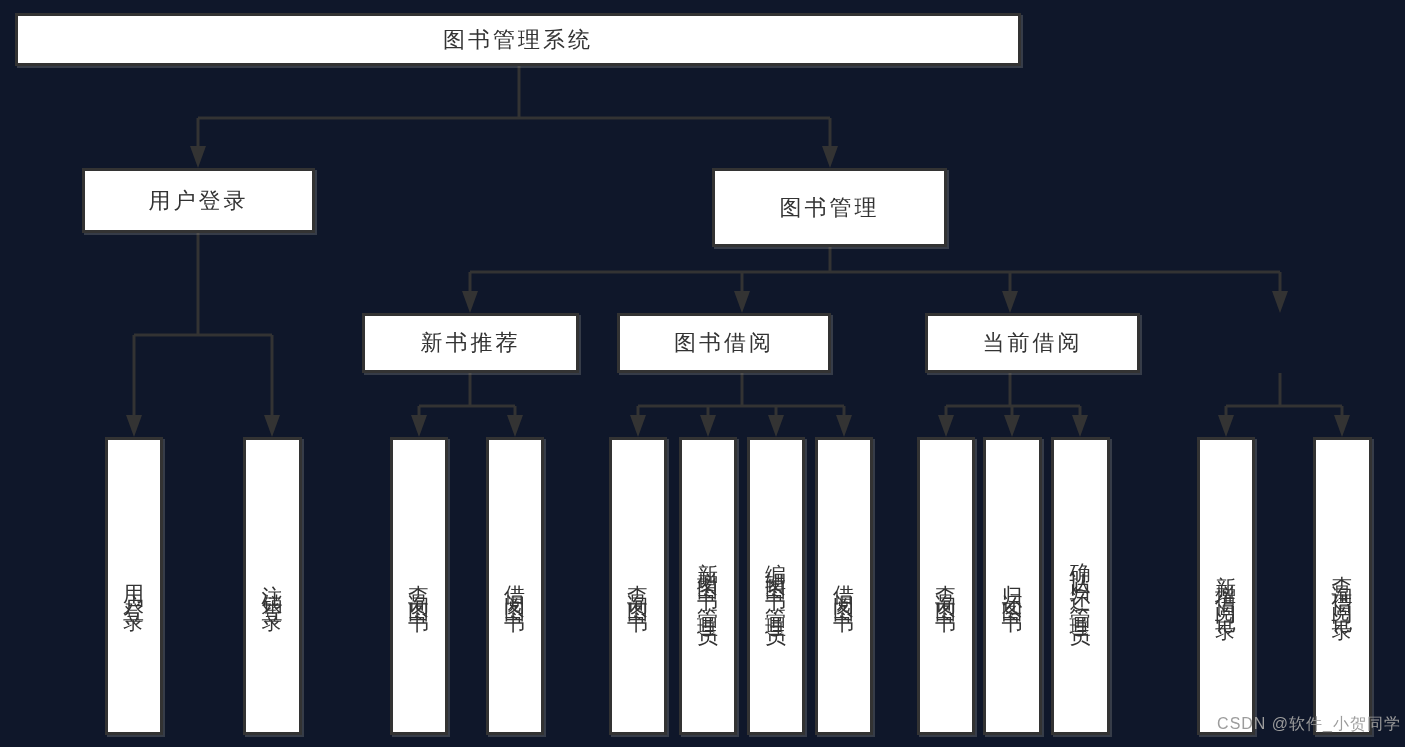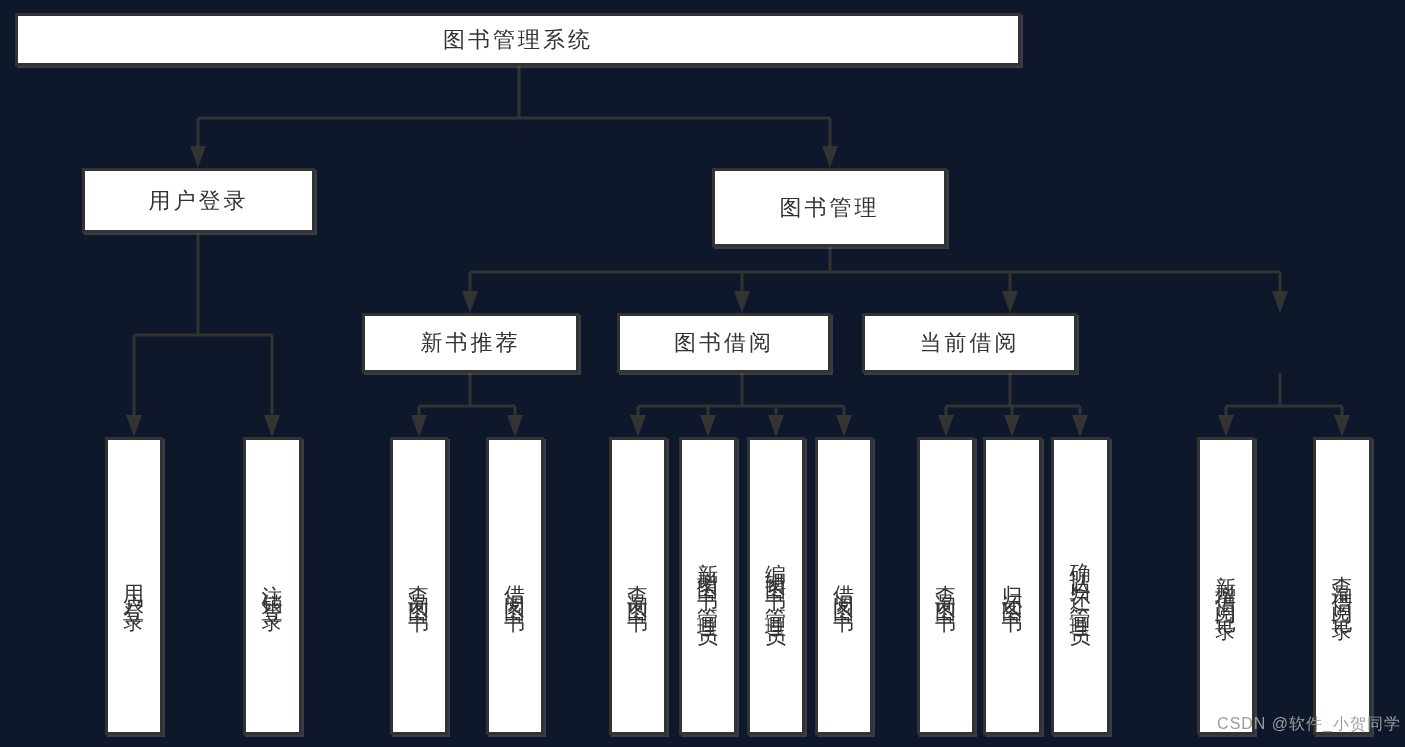--- a/index.html
+++ b/index.html
@@ -85,21 +85,21 @@
   <div class="node h" style="left:712px;top:168px;width:235px;height:79px;">
     <span>图书管理</span>
   </div>
 
   <div class="node h" style="left:362px;top:313px;width:217px;height:60px;">
     <span>新书推荐</span>
   </div>
   <div class="node h" style="left:617px;top:313px;width:214px;height:60px;">
     <span>图书借阅</span>
   </div>
-  <div class="node h" style="left:862px;top:313px;width:215px;height:60px;">
+  <div class="node h" style="left:925px;top:313px;width:215px;height:60px;">
     <span>当前借阅</span>
   </div>
 
   <div class="node v" style="left:105px;top:437px;width:58px;height:298px;">
     <span>用户登录</span>
   </div>
   <div class="node v" style="left:243px;top:437px;width:59px;height:298px;">
     <span>注销登录</span>
   </div>
 

